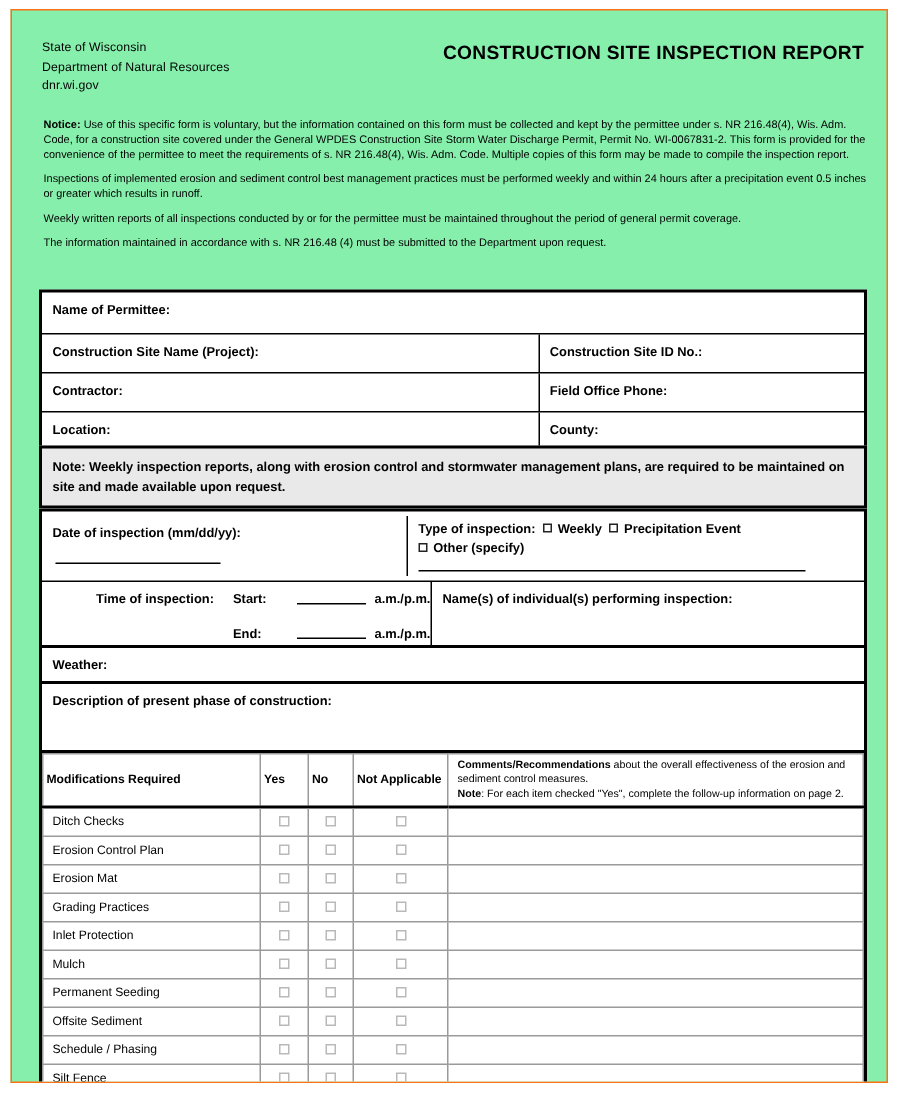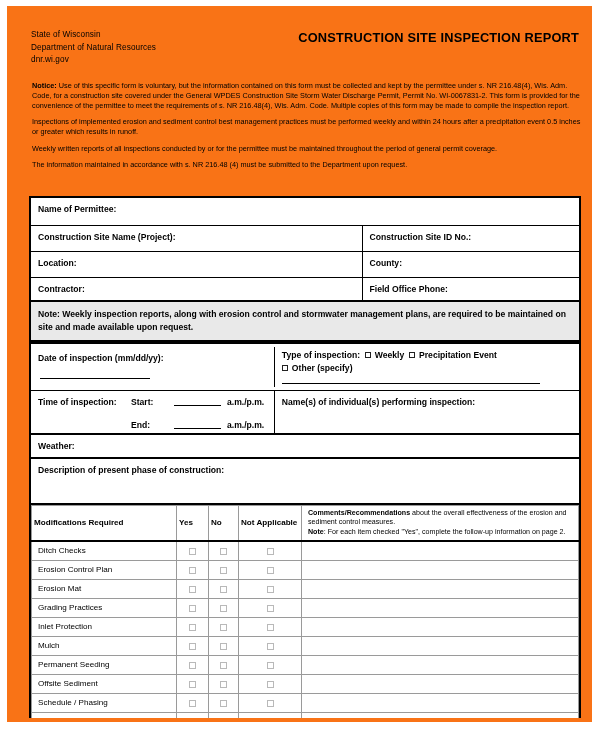--- a/index.html
+++ b/index.html
@@ -6,22 +6,22 @@
   body{
     width:600px;height:730px;
     background:#ffffff;
     font-family:"Liberation Sans", sans-serif;
     color:#000;
     overflow:hidden;
   }
   .page{
     position:absolute;left:7px;top:6px;
     width:585px;height:716px;
-    background:#f97316;
-    border:4px solid #f97316;
+    background:#86efac;
+    border:1px solid #f97316;
     box-sizing:border-box;
     overflow:hidden;
   }
   
   .hdr{position:absolute;left:20px;top:19px;width:548px;}
   .agency{font-size:8.2px;line-height:12.6px;letter-spacing:.1px;}
   .doc-title{
     position:absolute;right:0px;top:1px;
     font-size:12.8px;font-weight:bold;letter-spacing:.2px;
     white-space:nowrap;
@@ -55,21 +55,21 @@
   .wfull{width:100%;}
   
   #block2{top:290px;background:#e9e9e9;}
   #block2 .noteband{
     padding:6px 9px 7px 7px;
     font-size:8.6px;font-weight:bold;line-height:12.6px;
   }
   
   #block3{top:332px;}
   .rA{height:46px;align-items:center;}
-  .rB{height:45px;}
+  .rB{height:45px;padding-left:29px;}
   .rC{height:24px;justify-content:center;}
   .uline{display:inline-block;border-bottom:1px solid #000;height:9px;}
   .u-date{width:110px;margin-left:2px;margin-top:5px;}
   .u-time{width:47px;vertical-align:-1px;}
   .u-other{width:258px;vertical-align:-1px;}
   .cbx{
     display:inline-block;width:6px;height:6px;
     border:1px solid #222;box-sizing:border-box;
     vertical-align:0px;margin-right:4px;
   }
@@ -138,27 +138,27 @@
   </div>
 
   <div class="tbl" id="block1">
     <div class="row r1">
       <div class="cell wfull">Name of Permittee:</div>
     </div>
     <div class="row r2">
       <div class="cell w60 div">Construction Site Name (Project):</div>
       <div class="cell w40">Construction Site ID No.:</div>
     </div>
+    <div class="row r4">
+      <div class="cell w60 div">Contractor:</div>
+      <div class="cell w40">Field Office Phone:</div>
+    </div>
     <div class="row r3">
       <div class="cell w60 div">Location:</div>
       <div class="cell w40">County:</div>
-    </div>
-    <div class="row r4">
-      <div class="cell w60 div">Contractor:</div>
-      <div class="cell w40">Field Office Phone:</div>
     </div>
   </div>
 
   <div class="tbl" id="block2">
     <div class="noteband"><span>Note:</span><span>  Weekly inspection reports, along with erosion control and stormwater management plans, are required to be maintained on site and made available upon request.</span></div>
   </div>
 
   <div class="tbl" id="block3">
     <div class="row rA">
       <div class="cell w45 div" style="width:44.5%">

